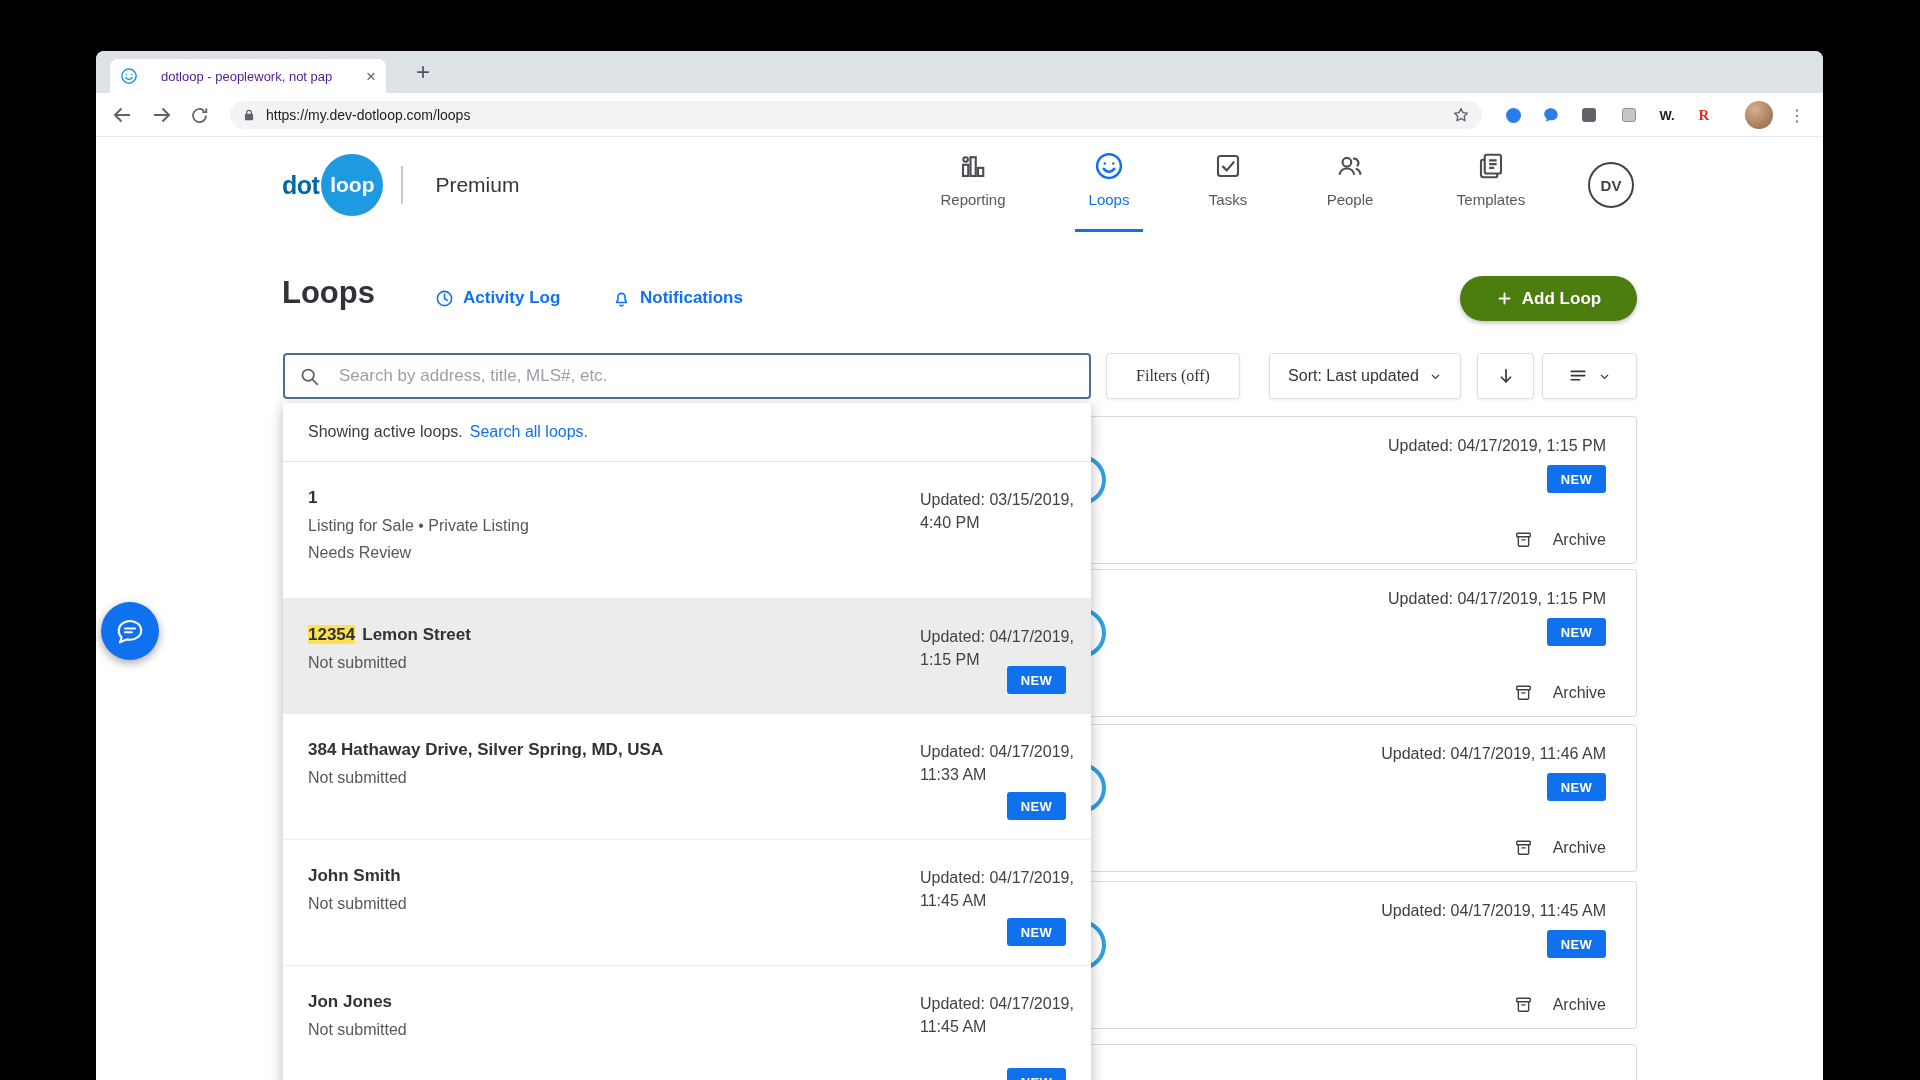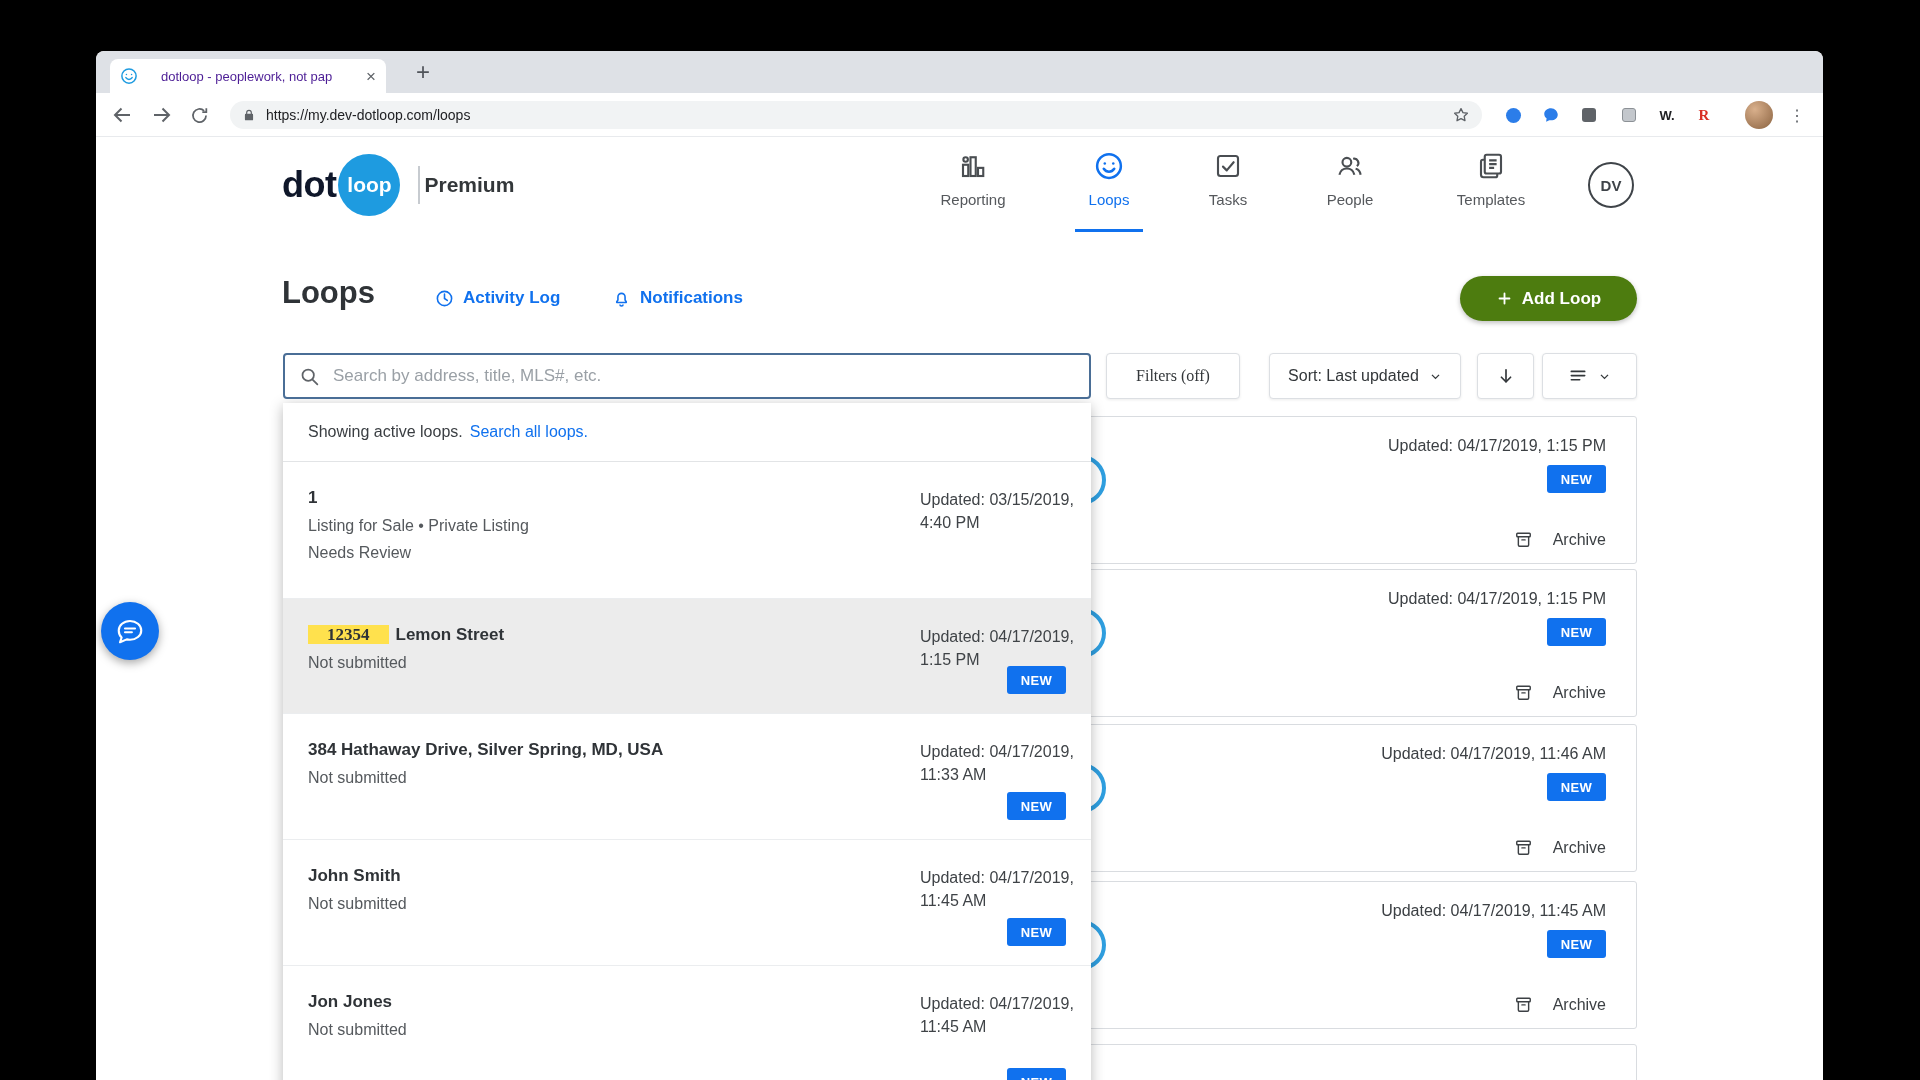--- a/index.html
+++ b/index.html
@@ -39,24 +39,24 @@
   .ext-w{left:1561px;font-size:13px;font-weight:700;color:#202124;}
   .ext-r{left:1598px;font-size:15px;font-weight:700;color:#d93025;font-family:"Liberation Serif",serif;}
   .profile{position:absolute;left:1649px;top:8px;width:28px;height:28px;border-radius:50%;background:radial-gradient(circle at 35% 30%,#d9b08c,#8a6240);cursor:pointer;}
   .kebab{position:absolute;left:1693px;top:10px;width:16px;height:24px;color:#5f6368;font-size:16px;display:flex;align-items:center;justify-content:center;cursor:pointer;}
 
   
   .app{position:absolute;left:0;top:86px;width:100%;height:943px;background:#fff;}
 
   .app-header{position:absolute;left:0;top:0;width:100%;height:95px;}
   .brand{position:absolute;left:186px;top:16px;height:64px;display:flex;align-items:center;cursor:pointer;}
-  .logo-dot{font-size:36px;font-weight:700;color:#0f172a;letter-spacing:-.5px;}
+  .logo-dot{font-size:25px;font-weight:700;color:#0369a1;letter-spacing:-.5px;}
   .logo-circle{width:62px;height:62px;border-radius:50%;background:#1e9be0;color:#fff;font-size:21px;font-weight:700;display:flex;align-items:center;justify-content:center;margin-left:2px;}
   .logo-divider{width:2px;height:38px;background:#c7cbd0;margin-left:18px;}
-  .plan{font-size:21px;color:#33373a;font-weight:700;margin-left:4px;}
+  .plan{font-size:21px;color:#33373a;font-weight:400;margin-left:32px;}
 
   .nav-item{position:absolute;top:0;height:95px;width:110px;text-align:center;box-sizing:border-box;padding-top:14px;color:#55585c;cursor:pointer;}
   .nav-icon{display:inline-block;width:30px;height:30px;color:#4a4e52;}
   .nav-icon svg{width:100%;height:100%;display:block;}
   .nav-label{display:block;font-size:15px;margin-top:6px;}
   .nav-item.active{color:#1071ee;}
   .nav-item.active .nav-icon{color:#1071ee;}
   .nav-underline{position:absolute;left:21px;right:21px;bottom:0;height:3px;background:#1071ee;}
   .user-avatar{position:absolute;left:1492px;top:25px;width:46px;height:46px;border-radius:50%;border:2px solid #3f4449;box-sizing:border-box;display:flex;align-items:center;justify-content:center;font-size:15px;font-weight:700;color:#3f4449;cursor:pointer;}
 
@@ -64,21 +64,21 @@
   .head-link{position:absolute;top:142px;height:38px;display:flex;align-items:center;gap:9px;color:#1071ee;font-size:17px;font-weight:600;cursor:pointer;}
   .head-link svg{width:19px;height:19px;display:block;}
   #activity-link{left:339px;}
   #notifications-link{left:516px;}
   .add-loop{position:absolute;left:1364px;top:139px;width:177px;height:45px;border-radius:23px;background:#4d7c0f;color:#fff;display:flex;align-items:center;justify-content:center;gap:9px;font-size:17px;font-weight:600;border:none;box-shadow:0 2px 5px rgba(0,0,0,.25);cursor:pointer;font-family:inherit;}
   .add-loop svg{width:17px;height:17px;display:block;}
 
   
   .searchbox{position:absolute;left:187px;top:216px;width:808px;height:46px;border:2px solid #4a6e96;border-radius:4px;background:#fff;display:flex;align-items:center;padding:0 14px;box-sizing:border-box;z-index:6;}
   .searchbox svg{width:21px;height:21px;color:#5f6368;flex:none;display:block;}
-  .searchbox input{border:none;outline:none;font-size:17px;color:#33373a;margin-left:11px;flex:1;font-family:inherit;background:transparent;}
+  .searchbox input{border:none;outline:none;font-size:17px;color:#33373a;margin-left:17px;flex:1;font-family:inherit;background:transparent;}
   .searchbox input::placeholder{color:#9aa0a6;}
   .ctrl-btn{position:absolute;top:216px;height:46px;background:#fff;border:1px solid #dcdfe3;border-radius:4px;box-shadow:0 1px 3px rgba(0,0,0,.08);display:flex;align-items:center;justify-content:center;font-size:16px;color:#33373a;box-sizing:border-box;gap:10px;cursor:pointer;font-family:inherit;}
   .ctrl-btn svg{display:block;color:#33373a;}
   #filters-btn{left:1010px;width:134px;font-family:Liberation Serif, serif;}
   #sort-btn{left:1173px;width:192px;}
   #dir-btn{left:1381px;width:57px;}
   #view-btn{left:1446px;width:95px;}
   .chev{width:13px;height:13px;}
   .big-icon{width:20px;height:20px;}
 
@@ -93,21 +93,21 @@
 
   
   .dropdown{position:absolute;left:187px;top:266px;width:808px;background:#fff;box-shadow:0 3px 14px rgba(0,0,0,.28);z-index:5;border-radius:0 0 2px 2px;}
   .dd-head{height:59px;display:flex;align-items:center;padding:0 25px;border-bottom:1px solid #e2e4e6;font-size:16px;color:#3a3e42;box-sizing:border-box;}
   .dd-head a{color:#1071ee;margin-left:7px;text-decoration:none;cursor:pointer;}
   .dd-item{position:relative;padding:26px 25px 0;box-sizing:border-box;cursor:pointer;}
   .dd-item + .dd-item{border-top:1px solid #ebedef;}
   .dd-item.selected{background:#ececec;}
   .dd-title{font-size:17px;font-weight:700;color:#2f3337;}
   .dd-title .tpart{margin-left:7px;}
-  .hl{background:#ffe14d;padding:0 19px;font-family:Liberation Serif, serif;}
+  .hl{background:#ffe14d;padding:0 0;}
   .dd-sub{font-size:16px;color:#55595d;margin-top:9px;}
   .dd-right{position:absolute;left:595px;top:26px;font-size:16px;color:#3f4347;line-height:23px;margin-left:42px;}
   .dd-badge{position:absolute;right:25px;bottom:19px;}
 
   
   .chat-fab{position:absolute;left:5px;top:465px;width:58px;height:58px;border-radius:50%;background:#1071ee;display:flex;align-items:center;justify-content:center;box-shadow:0 3px 10px rgba(0,0,0,.35);z-index:20;cursor:pointer;}
   .chat-fab svg{width:30px;height:30px;display:block;}
 </style>
 </head>
 <body>

